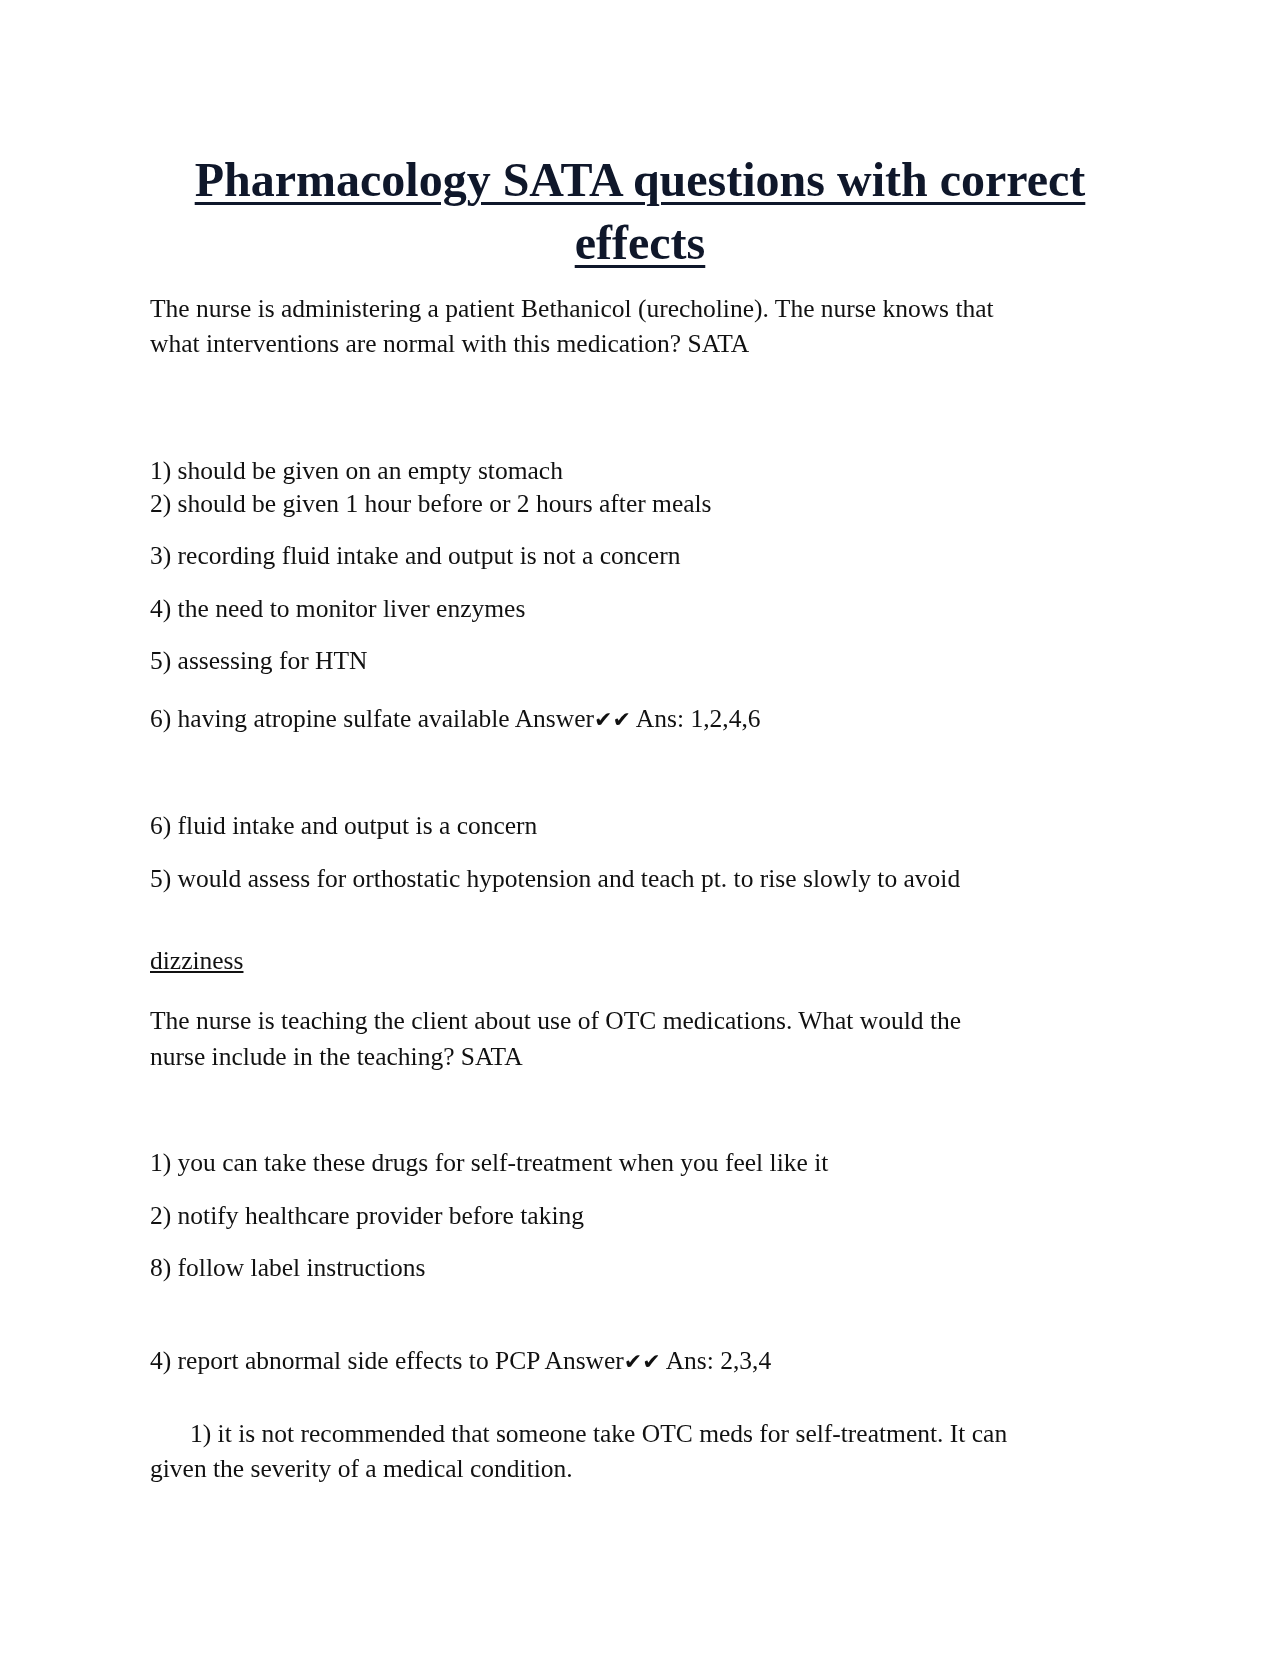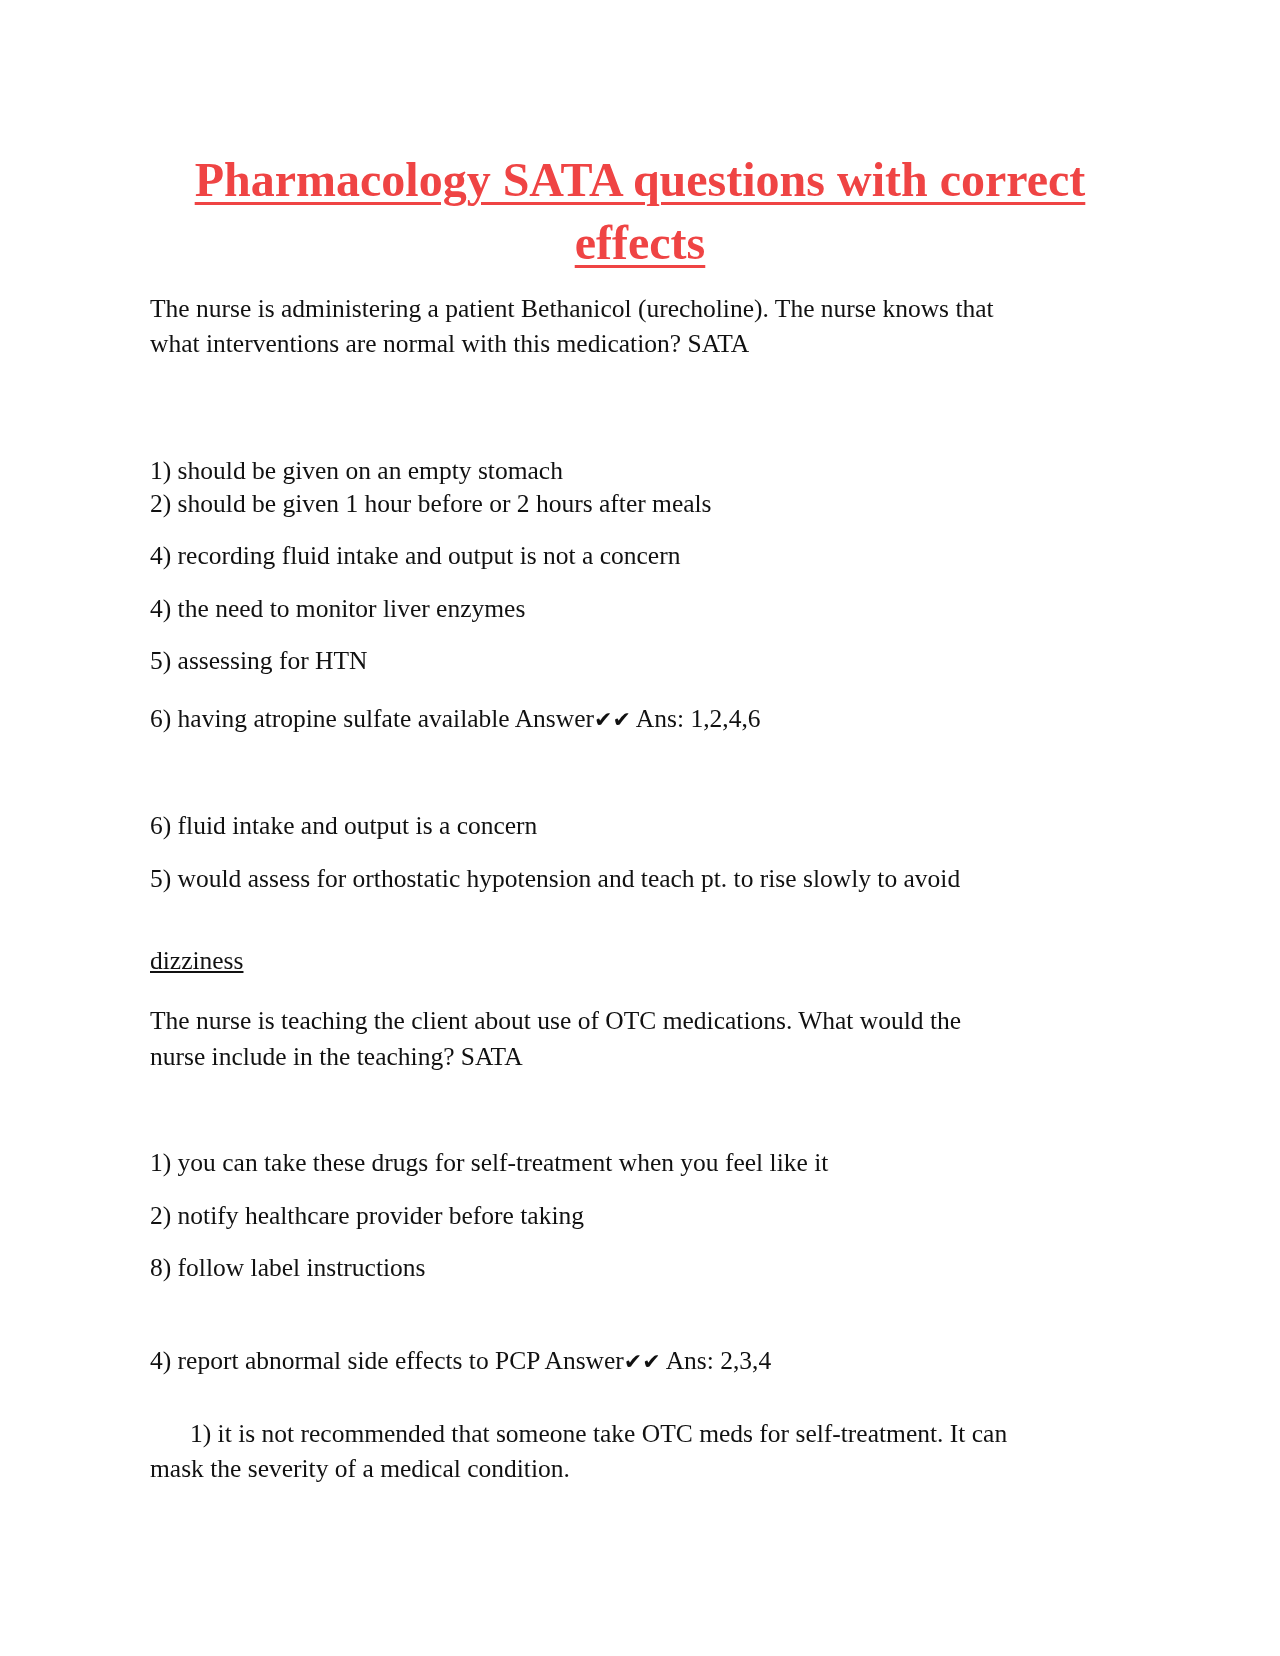--- a/index.html
+++ b/index.html
@@ -1,36 +1,36 @@
 <!DOCTYPE html>
 <html><head>
 <meta charset="utf-8">
 <style>
   html, body { margin: 0; padding: 0; background: #ffffff; }
   body { width: 1280px; height: 1656px; position: relative; overflow: hidden;
          font-family: "Liberation Serif", "DejaVu Serif", serif; color: #111111; }
   .title { position: absolute; left: 150px; width: 980px; text-align: center;
-           font-weight: bold; font-size: 48px; color: #ef4444; text-decoration: underline;
+           font-weight: bold; font-size: 48px; color: #0f172a; text-decoration: underline;
            text-decoration-thickness: 3px; text-underline-offset: 6px; line-height: 60px; }
   .line { position: absolute; left: 150px; font-size: 25.5px; line-height: 36px; white-space: nowrap; }
   .check { font-family: "DejaVu Sans", sans-serif; font-size: 22px; }
 </style>
 </head>
 <body>
 
 <div>
   <div class="title" style="top:150px;">Pharmacology SATA questions with correct</div>
   <div class="title" style="top:213px;">effects</div>
 
   <div class="line" style="top:291px;">The nurse is administering a patient Bethanicol (urecholine). The nurse knows that</div>
   <div class="line" style="top:326px;">what interventions are normal with this medication? SATA</div>
 
   <div class="line" style="top:453px;text-align:center;">1) should be given on an empty stomach</div>
   <div class="line" style="top:486px;">2) should be given 1 hour before or 2 hours after meals</div>
-  <div class="line" style="top:538px;">4) recording fluid intake and output is not a concern</div>
+  <div class="line" style="top:538px;">3) recording fluid intake and output is not a concern</div>
   <div class="line" style="top:591px;">4) the need to monitor liver enzymes</div>
   <div class="line" style="top:643px;">5) assessing for HTN</div>
   <div class="line" style="top:701px;">
     <span>6) having atropine sulfate available Answer</span><span class="check">✔✔</span>
     <span>Ans: 1,2,4,6</span>
   </div>
 
   <div class="line" style="top:808px;">6) fluid intake and output is a concern</div>
   <div class="line" style="top:861px;">5) would assess for orthostatic hypotension and teach pt. to rise slowly to avoid</div>
   <div class="line" style="top:943px;text-decoration:underline;">dizziness</div>
@@ -40,14 +40,14 @@
 
   <div class="line" style="top:1145px;text-align:center;">1) you can take these drugs for self-treatment when you feel like it</div>
   <div class="line" style="top:1198px;">2) notify healthcare provider before taking</div>
   <div class="line" style="top:1250px;">8) follow label instructions</div>
   <div class="line" style="top:1343px;">
     <span>4) report abnormal side effects to PCP Answer</span><span class="check">✔✔</span>
     <span>Ans: 2,3,4</span>
   </div>
 
   <div class="line" style="top:1416px;margin-left:40px;">1) it is not recommended that someone take OTC meds for self-treatment. It can</div>
-  <div class="line" style="top:1451px;">mask the severity of a medical condition.</div>
+  <div class="line" style="top:1451px;">given the severity of a medical condition.</div>
 </div>
 
 </body></html>

